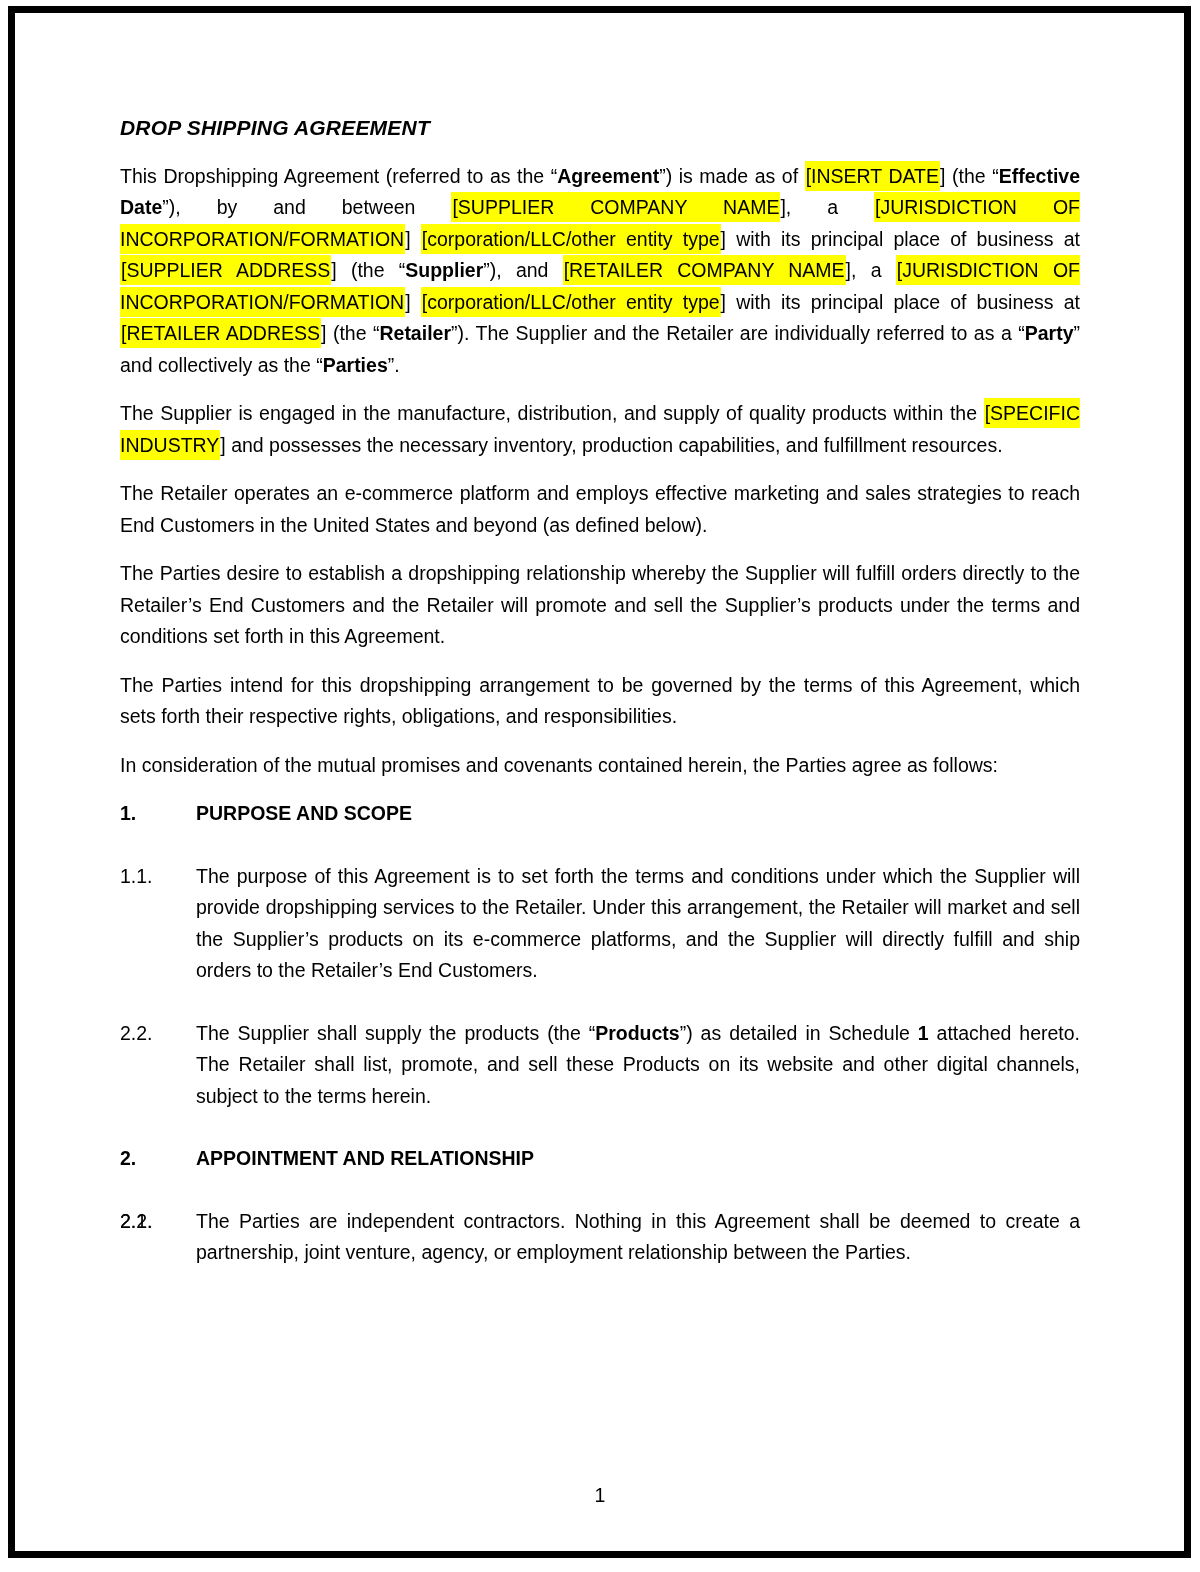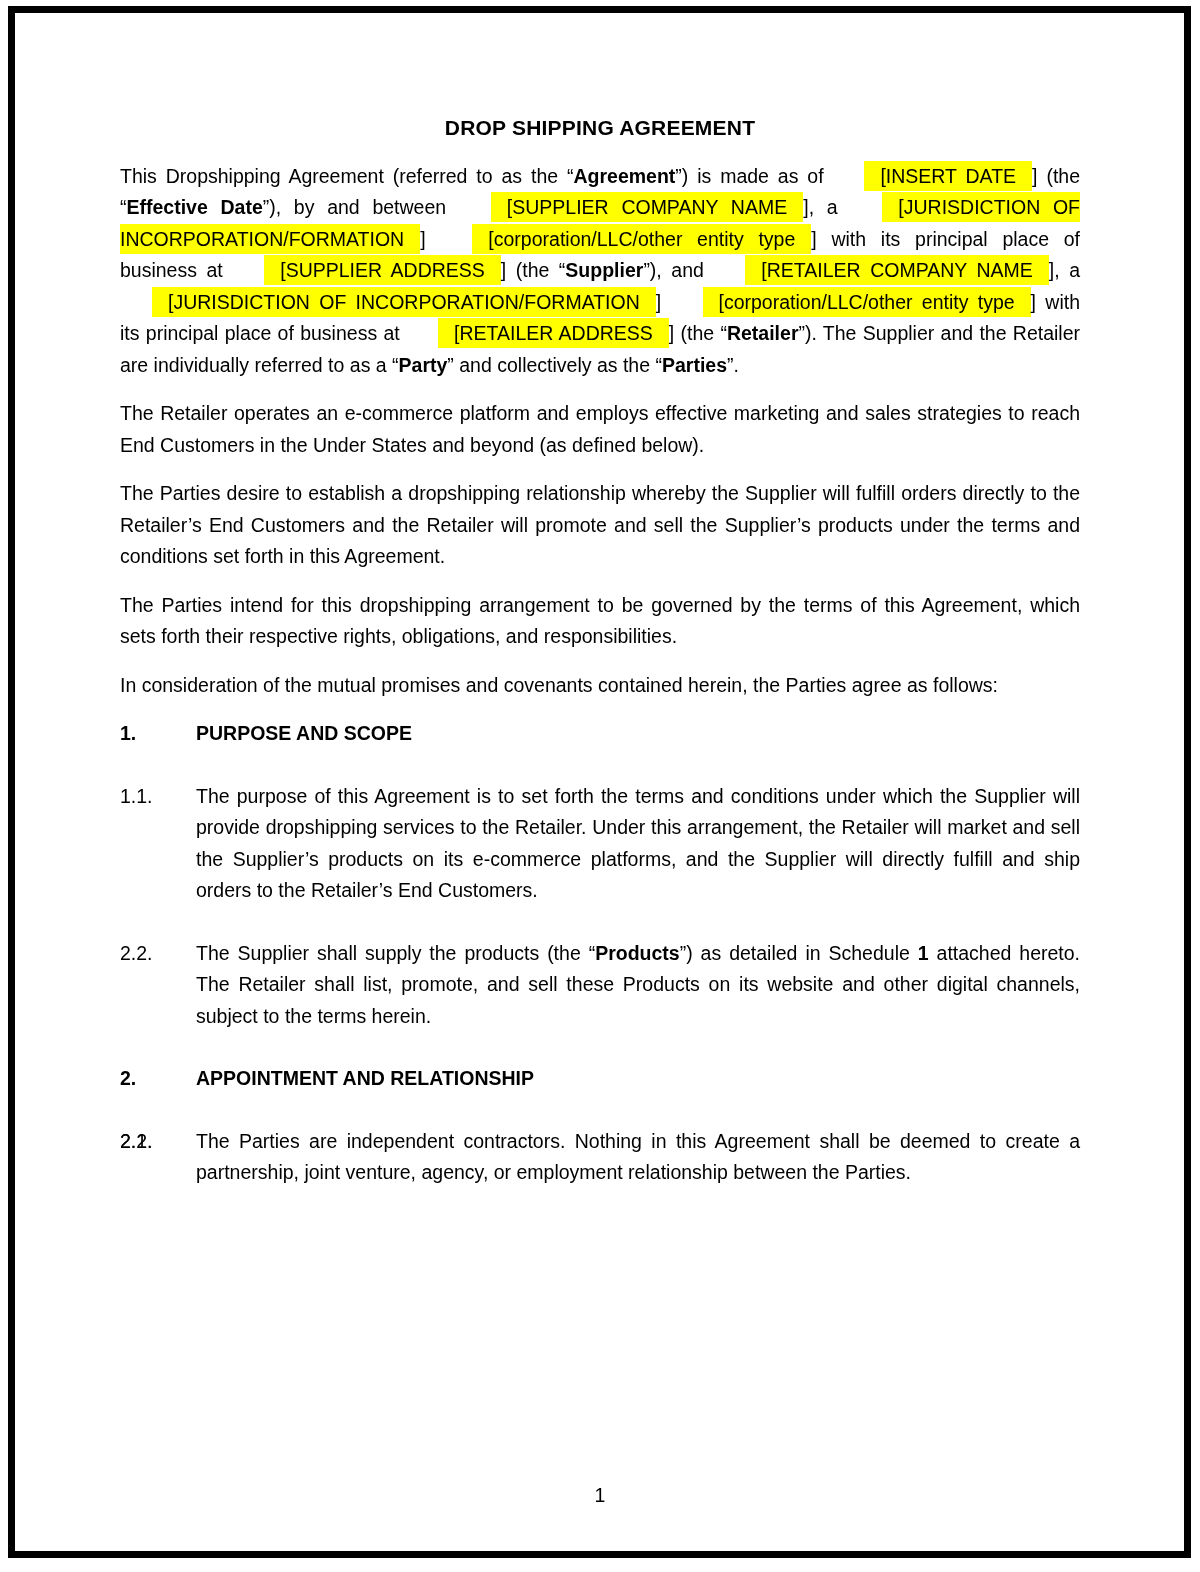--- a/index.html
+++ b/index.html
@@ -29,24 +29,24 @@
     position: absolute;
     left: 120px;
     width: 960px;
     top: 112px;
     font-size: 19.5px;
     line-height: 31.5px;
   }
   .title {
     font-size: 21px;
     font-weight: bold;
-    text-align: center;
     line-height: 31.5px;
     margin: 0 0 17px 0;
     letter-spacing: 0.2px;
+    font-style: italic;
   }
   .para {
     margin: 0 0 17px 0;
     text-align: justify;
   }
   .heading {
     position: relative;
     padding-left: 76px;
     font-weight: bold;
     margin: 0 0 31px 0;
@@ -58,22 +58,21 @@
     margin: 12px 0 31px 0;
   }
   .num {
     position: absolute;
     left: 0;
     top: 0;
   }
   b { font-weight: bold; }
   .hl {
     background: var(--hl, #ffff00);
-    padding: 4px 16px;
-    margin-left: 32px;
+    padding: 4px 1px;
   }
   .footer {
     position: absolute;
     left: 0;
     width: 1200px;
     top: 1480px;
     text-align: center;
     font-size: 19.5px;
     line-height: 31.5px;
   }
@@ -83,22 +82,23 @@
 
 <div class="sheet">
   <div class="frame"></div>
 
   <div class="content">
 
     <h1 class="title">DROP SHIPPING AGREEMENT</h1>
 
     <p class="para"><span>This Dropshipping Agreement (referred to as the “</span><b>Agreement</b><span>”) is made as of </span><span class="hl">[INSERT DATE</span><span>] (the “</span><b>Effective Date</b><span>”), by and between </span><span class="hl">[SUPPLIER COMPANY NAME</span><span>], a </span><span class="hl">[JURISDICTION OF INCORPORATION/FORMATION</span><span>] </span><span class="hl">[corporation/LLC/other entity type</span><span>] with its principal place of business at </span><span class="hl">[SUPPLIER ADDRESS</span><span>] (the “</span><b>Supplier</b><span>”), and </span><span class="hl">[RETAILER COMPANY NAME</span><span>], a </span><span class="hl">[JURISDICTION OF INCORPORATION/FORMATION</span><span>] </span><span class="hl">[corporation/LLC/other entity type</span><span>] with its principal place of business at </span><span class="hl">[RETAILER ADDRESS</span><span>] (the “</span><b>Retailer</b><span>”). The Supplier and the Retailer are individually referred to as a “</span><b>Party</b><span>” and collectively as the “</span><b>Parties</b><span>”.</span></p>
 
+    <p class="para"><span>The Supplier is engaged in the manufacture, distribution, and supply of quality products within the </span><span class="hl">[SPECIFIC INDUSTRY</span><span>] and possesses the necessary inventory, production capabilities, and fulfillment resources.</span></p>
 
-    <p class="para"><span>The Retailer operates an e-commerce platform and employs effective marketing and sales strategies to reach End Customers in the Under States and beyond (as defined below).</span></p>
+    <p class="para"><span>The Retailer operates an e-commerce platform and employs effective marketing and sales strategies to reach End Customers in the United States and beyond (as defined below).</span></p>
 
     <p class="para"><span>The Parties desire to establish a dropshipping relationship whereby the Supplier will fulfill orders directly to the Retailer’s End Customers and the Retailer will promote and sell the Supplier’s products under the terms and conditions set forth in this Agreement.</span></p>
 
     <p class="para"><span>The Parties intend for this dropshipping arrangement to be governed by the terms of this Agreement, which sets forth their respective rights, obligations, and responsibilities.</span></p>
 
     <p class="para"><span>In consideration of the mutual promises and covenants contained herein, the Parties agree as follows:</span></p>
 
     <div class="heading">
       <span class="num">1.</span>
       <span>PURPOSE AND SCOPE</span>

